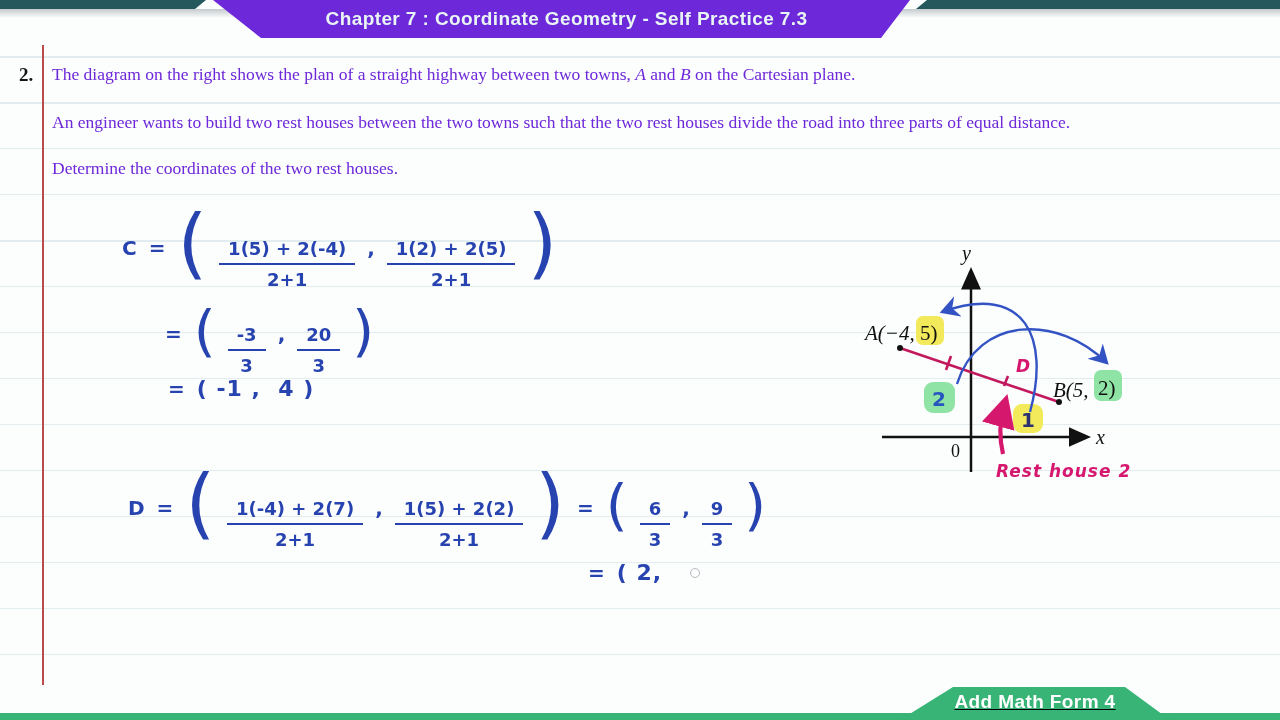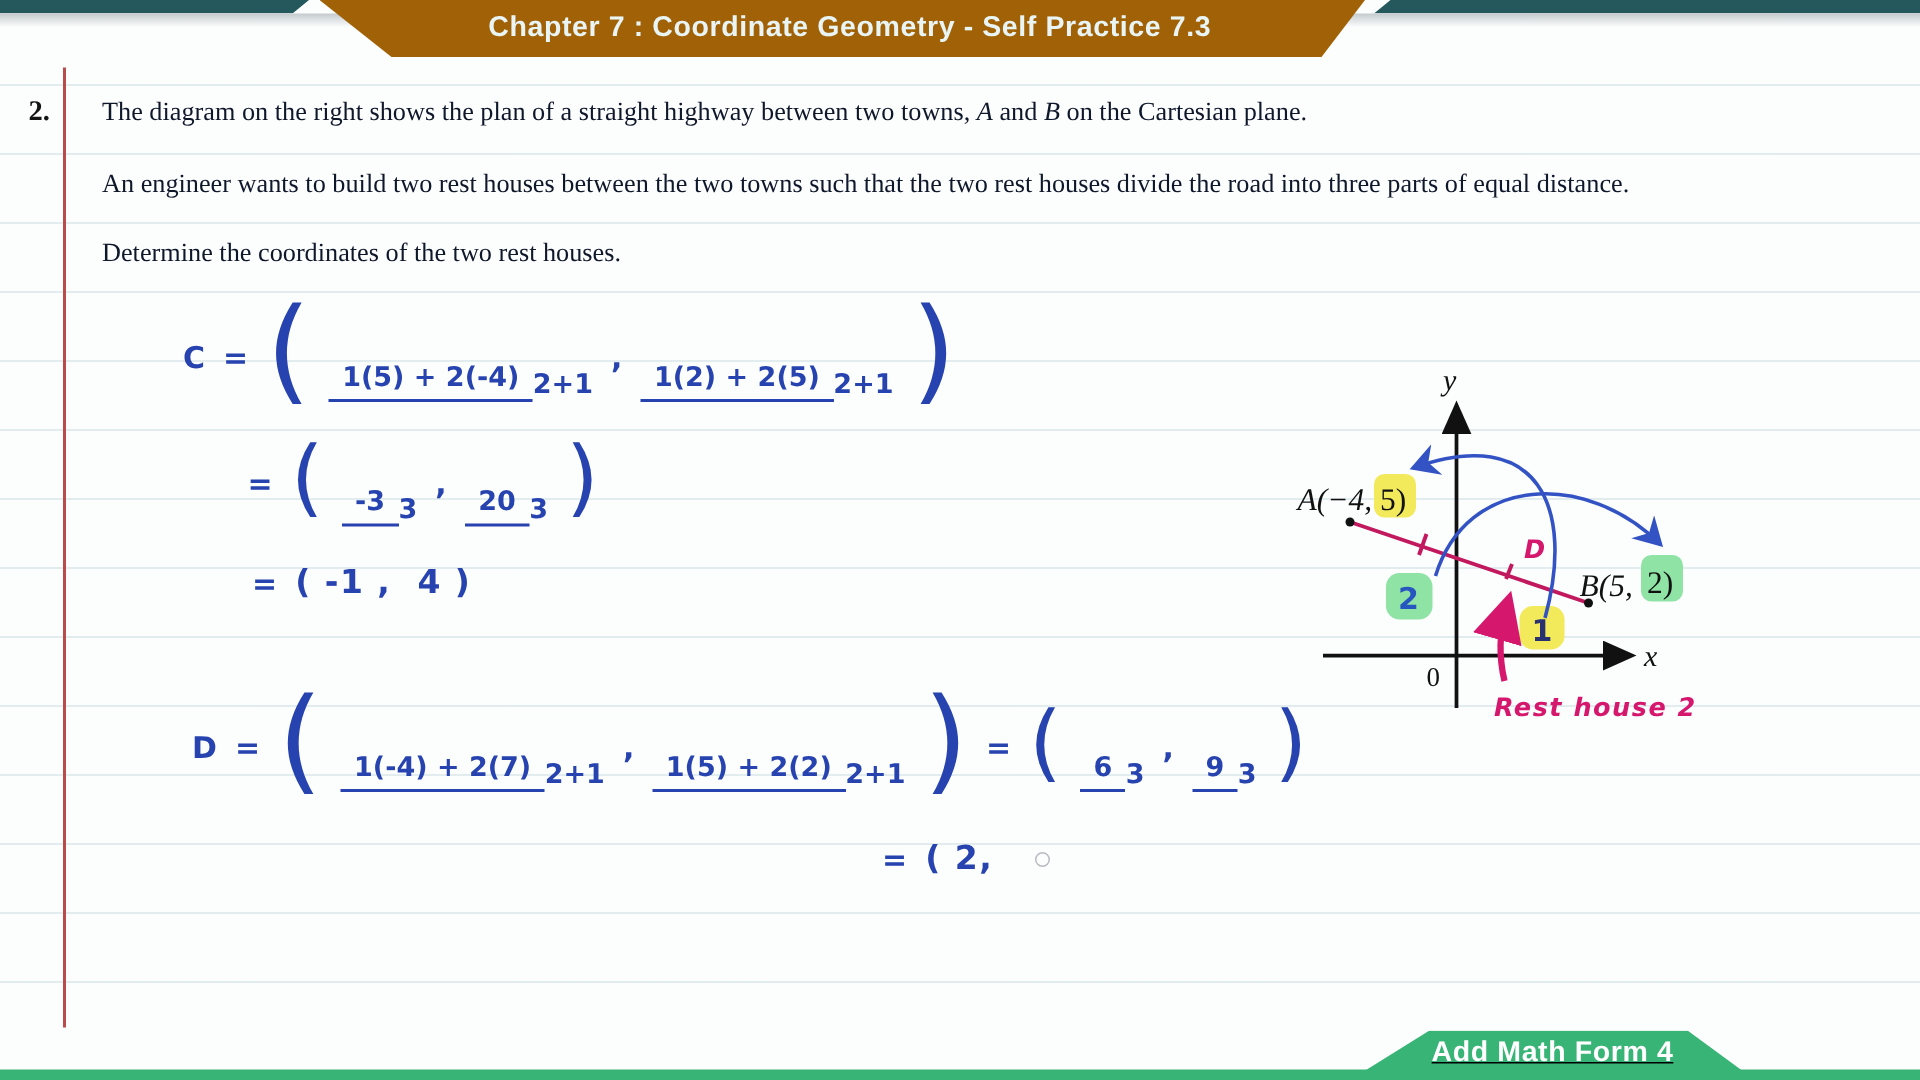--- a/index.html
+++ b/index.html
@@ -9,38 +9,38 @@
   .ruling{position:absolute;left:0;top:56px;width:1280px;height:612px;z-index:0;
           background:repeating-linear-gradient(to bottom, rgba(205,223,228,.55) 0 1.5px, transparent 1.5px 46px);}
   .red-margin{position:absolute;left:42px;top:45px;width:2px;height:640px;background:#b94b4b;z-index:1;}
   
   .strip-shadow{position:absolute;left:0;top:9px;width:1280px;height:9px;z-index:1;
           background:linear-gradient(to bottom, rgba(140,152,158,.5), rgba(255,255,255,0));}
   .strip-left{position:absolute;left:0;top:0;width:206px;height:9px;background:#24585c;z-index:2;
           clip-path:polygon(0 0,100% 0,calc(100% - 11px) 100%,0 100%);}
   .strip-right{position:absolute;left:916px;top:0;width:364px;height:9px;background:#24585c;z-index:2;
           clip-path:polygon(11px 0,100% 0,100% 100%,0 100%);}
-  .banner{position:absolute;left:213px;top:0;width:697px;height:38px;background:#a16207;z-index:3;
+  .banner{position:absolute;left:213px;top:0;width:697px;height:38px;background:#6d28d9;z-index:3;
           clip-path:polygon(0 0,100% 0,calc(100% - 29px) 100%,48px 100%);
           display:flex;align-items:center;justify-content:center;padding-left:10px;box-sizing:border-box;
           filter:drop-shadow(3px 2px 2px rgba(120,130,135,.55));}
   .banner-title{color:#e9f5f5;font-family:"Liberation Sans",sans-serif;font-weight:bold;
           font-size:19px;letter-spacing:.4px;}
   
   .qnum{position:absolute;left:19px;top:64px;font-size:19px;font-weight:bold;color:#141414;z-index:2;}
-  .qline{position:absolute;left:68px;color:#0f172a;font-size:17.5px;z-index:2;width:1190px;}
+  .qline{position:absolute;left:52px;color:#6d28d9;font-size:17.5px;z-index:2;width:1190px;}
   .qline .var{font-style:italic;}
   #q1{top:64px;} #q2{top:112px;} #q3{top:158px;}
   
   .mrow{position:absolute;display:flex;align-items:center;gap:12px;color:#2743b0;z-index:2;
         font-family:"DejaVu Sans",sans-serif;font-weight:bold;}
   .tok{font-size:20px;}
   .paren-lg{font-size:76px;font-weight:normal;line-height:.85;transform:translateY(-5px);}
   .paren-md{font-size:56px;font-weight:normal;line-height:.85;transform:translateY(-3px);}
-  .frac{display:inline-flex;flex-direction:row;align-items:center;font-size:18px;margin-top:32px;}
+  .frac{display:inline-flex;flex-direction:column;align-items:center;font-size:18px;margin-top:32px;}
   .frac .num{border-bottom:2.5px solid currentColor;padding:0 9px 4px;white-space:nowrap;}
   .frac .den{padding-top:4px;white-space:nowrap;}
   .hand-text{font-size:22px;letter-spacing:1px;white-space:pre;text-align:right;}
   #row-c1{left:122px;top:206px;}
   #row-c2{left:165px;top:292px;}
   #row-c3{left:168px;top:376px;}
   #row-d1{left:128px;top:466px;}
   #row-d2{left:588px;top:560px;}
   .cursor-dot{width:8px;height:8px;border:1.5px solid #9aa0a6;border-radius:50%;margin-left:16px;opacity:.7;}
   

